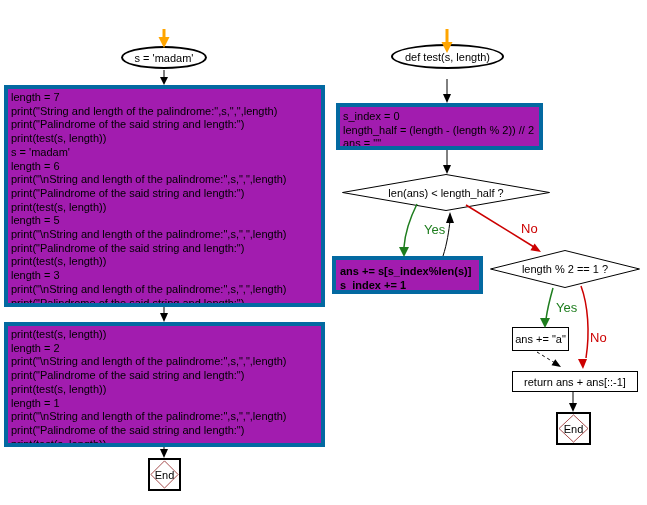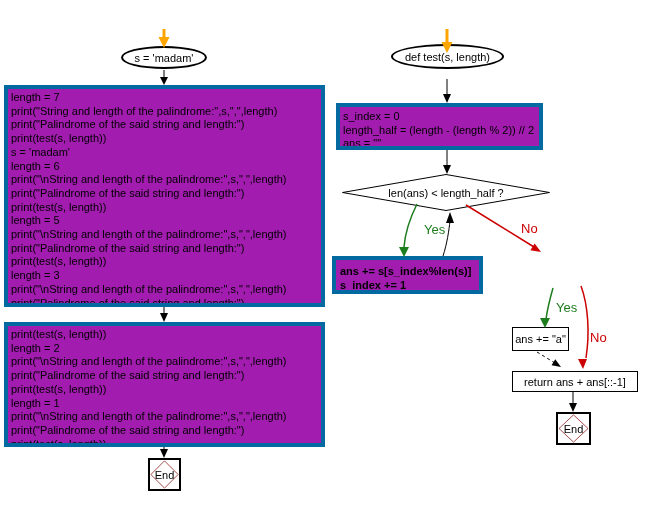--- a/index.html
+++ b/index.html
@@ -128,20 +128,26 @@
       <polygon points="104,0.5 207.5,18.5 104,36.5 0.5,18.5" fill="#fff" stroke="#000" vector-effect="non-scaling-stroke"></polygon>
     </svg>
     <span class="center-label">len(ans) &lt; length_half ?</span>
   </div>
 
   <span class="branch-label yes" style="left:424px; top:222px;">Yes</span>
   <span class="branch-label no" style="left:521px; top:221px;">No</span>
 
   <div class="node codebox loopbox" style="left:332px; top:256px; width:151px; height:38px; padding:4px 4px;"><div class="cline">ans += s[s_index%len(s)]</div><div class="cline">s_index += 1</div></div>
 
+  <div class="node diamond" style="left:490px; top:250px; width:150px; height:38px;">
+    <svg viewBox="0 0 150 38" preserveAspectRatio="none">
+      <polygon points="75,0.5 149.5,19 75,37.5 0.5,19" fill="#fff" stroke="#000" vector-effect="non-scaling-stroke"></polygon>
+    </svg>
+    <span class="center-label">length % 2 == 1 ?</span>
+  </div>
 
   <span class="branch-label yes" style="left:556px; top:300px;">Yes</span>
   <span class="branch-label no" style="left:590px; top:330px;">No</span>
 
   <div class="node smallbox flexcenter" style="left:512px; top:327px; width:57px; height:24px;">
     <span>ans += "a"</span>
   </div>
 
   <div class="node smallbox flexcenter" style="left:512px; top:371px; width:126px; height:21px;justify-content:center;">
     <span>return ans + ans[::-1]</span>

